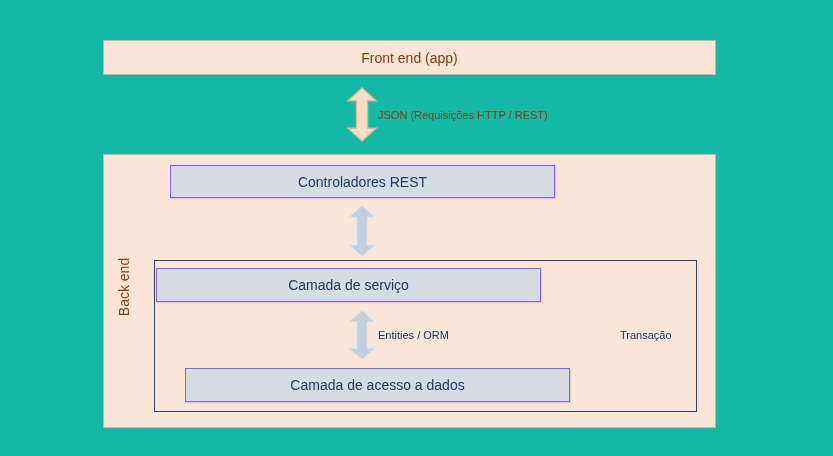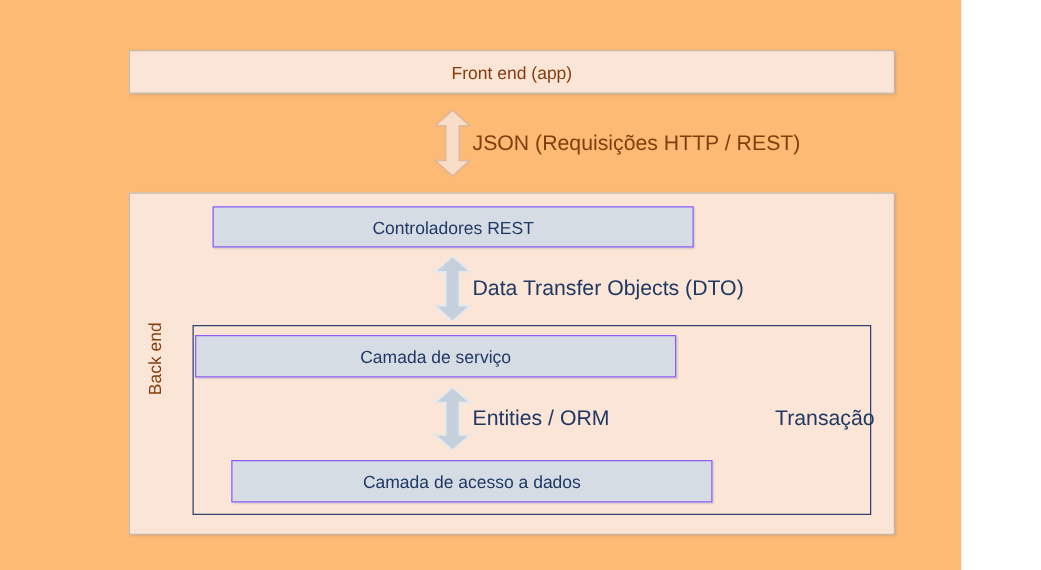--- a/index.html
+++ b/index.html
@@ -3,23 +3,23 @@
 <meta charset="utf-8">
 <style>
   html, body {
     margin: 0;
     padding: 0;
     background: #ffffff;
     font-family: "Liberation Sans", "DejaVu Sans", sans-serif;
   }
   .canvas {
     position: relative;
-    width: 769px;
+    width: 833px;
     height: 456px;
-    background: #fdba74;
+    background: #14b8a6;
     overflow: hidden;
   }
   .box {
     position: absolute;
     display: flex;
     align-items: center;
     justify-content: center;
     box-sizing: border-box;
     font-size: 14px;
   }
@@ -48,21 +48,21 @@
     align-items: center;
     justify-content: center;
     font-size: 14px;
     white-space: nowrap;
   }
   .rot-ccw { transform: rotate(-90deg); }
   .flow-label {
     position: absolute;
     display: flex;
     align-items: center;
-    font-size: 17px;
+    font-size: 11px;
     white-space: nowrap;
   }
   svg.double-arrow { position: absolute; overflow: visible; }
   .peach-arrow polygon { fill: #f8ddc8; stroke: #e2b river695; }
   .peach-arrow polygon { fill: #f8ddc8; stroke: #e2b795; stroke-width: 1.4; }
   .blue-arrow  polygon { fill: #c6d0dc; stroke: #e4e9f0; stroke-width: 1.4; }
 </style>
 </head>
 <body>
 
@@ -81,21 +81,20 @@
 
   <div class="side-label brown-text rot-ccw" style="left:94px; top:277px; width:60px; height:20px;">Back end</div>
 
   <div class="box blue-box" style="left:170px; top:165px; width:385px; height:33px;">
     <span>Controladores REST</span>
   </div>
 
   <svg class="double-arrow blue-arrow" style="left:348px; top:205px;" width="28" height="52" viewBox="0 0 28 54" preserveAspectRatio="none">
     <polygon points="14,0 28,13 19.5,13 19.5,41 28,41 14,54 0,41 8.5,41 8.5,13 0,13"></polygon>
   </svg>
-  <div class="flow-label navy-text" style="left:378px; top:205px; height:52px;">Data Transfer Objects (DTO)</div>
 
   <div class="transacao-box" style="left:154px; top:260px; width:543px; height:152px;"></div>
 
   <div class="box blue-box" style="left:156px; top:268px; width:385px; height:34px;">
     <span>Camada de serviço</span>
   </div>
 
   <svg class="double-arrow blue-arrow" style="left:348px; top:310px;" width="28" height="50" viewBox="0 0 28 54" preserveAspectRatio="none">
     <polygon points="14,0 28,13 19.5,13 19.5,41 28,41 14,54 0,41 8.5,41 8.5,13 0,13"></polygon>
   </svg>

